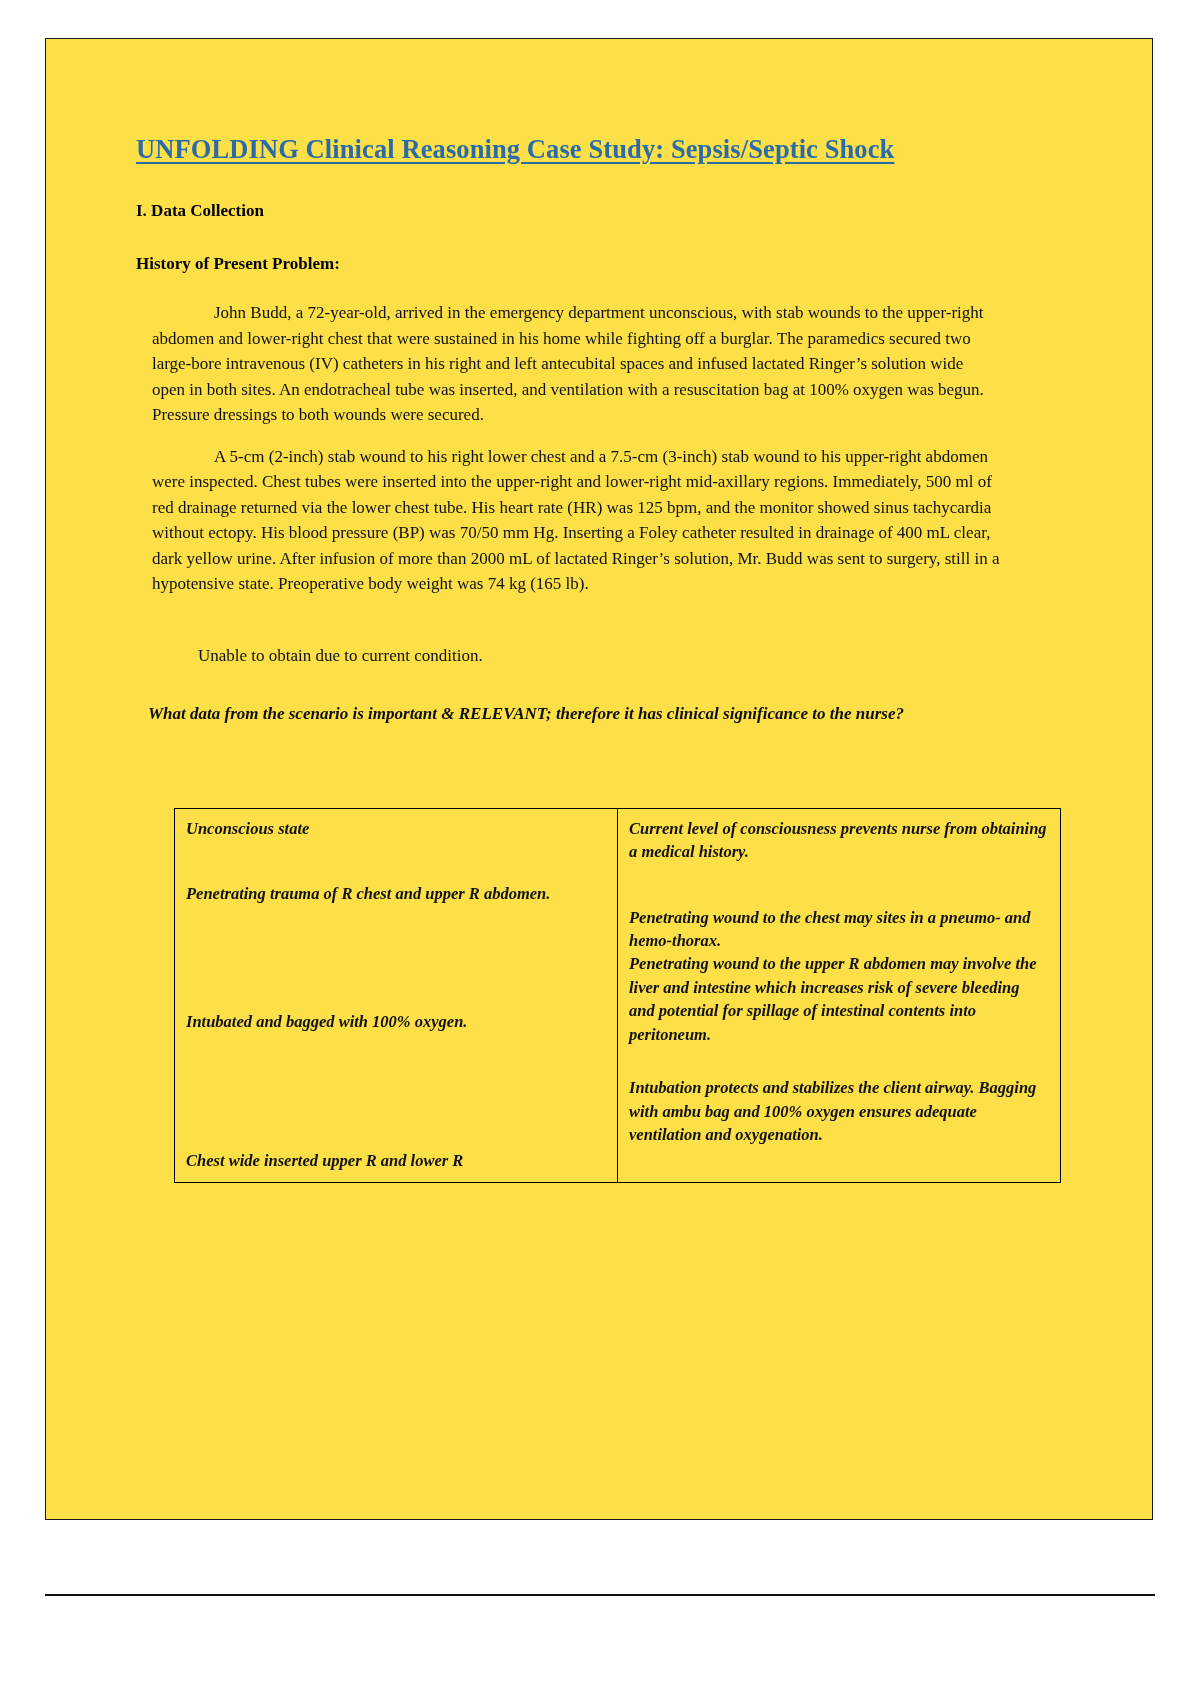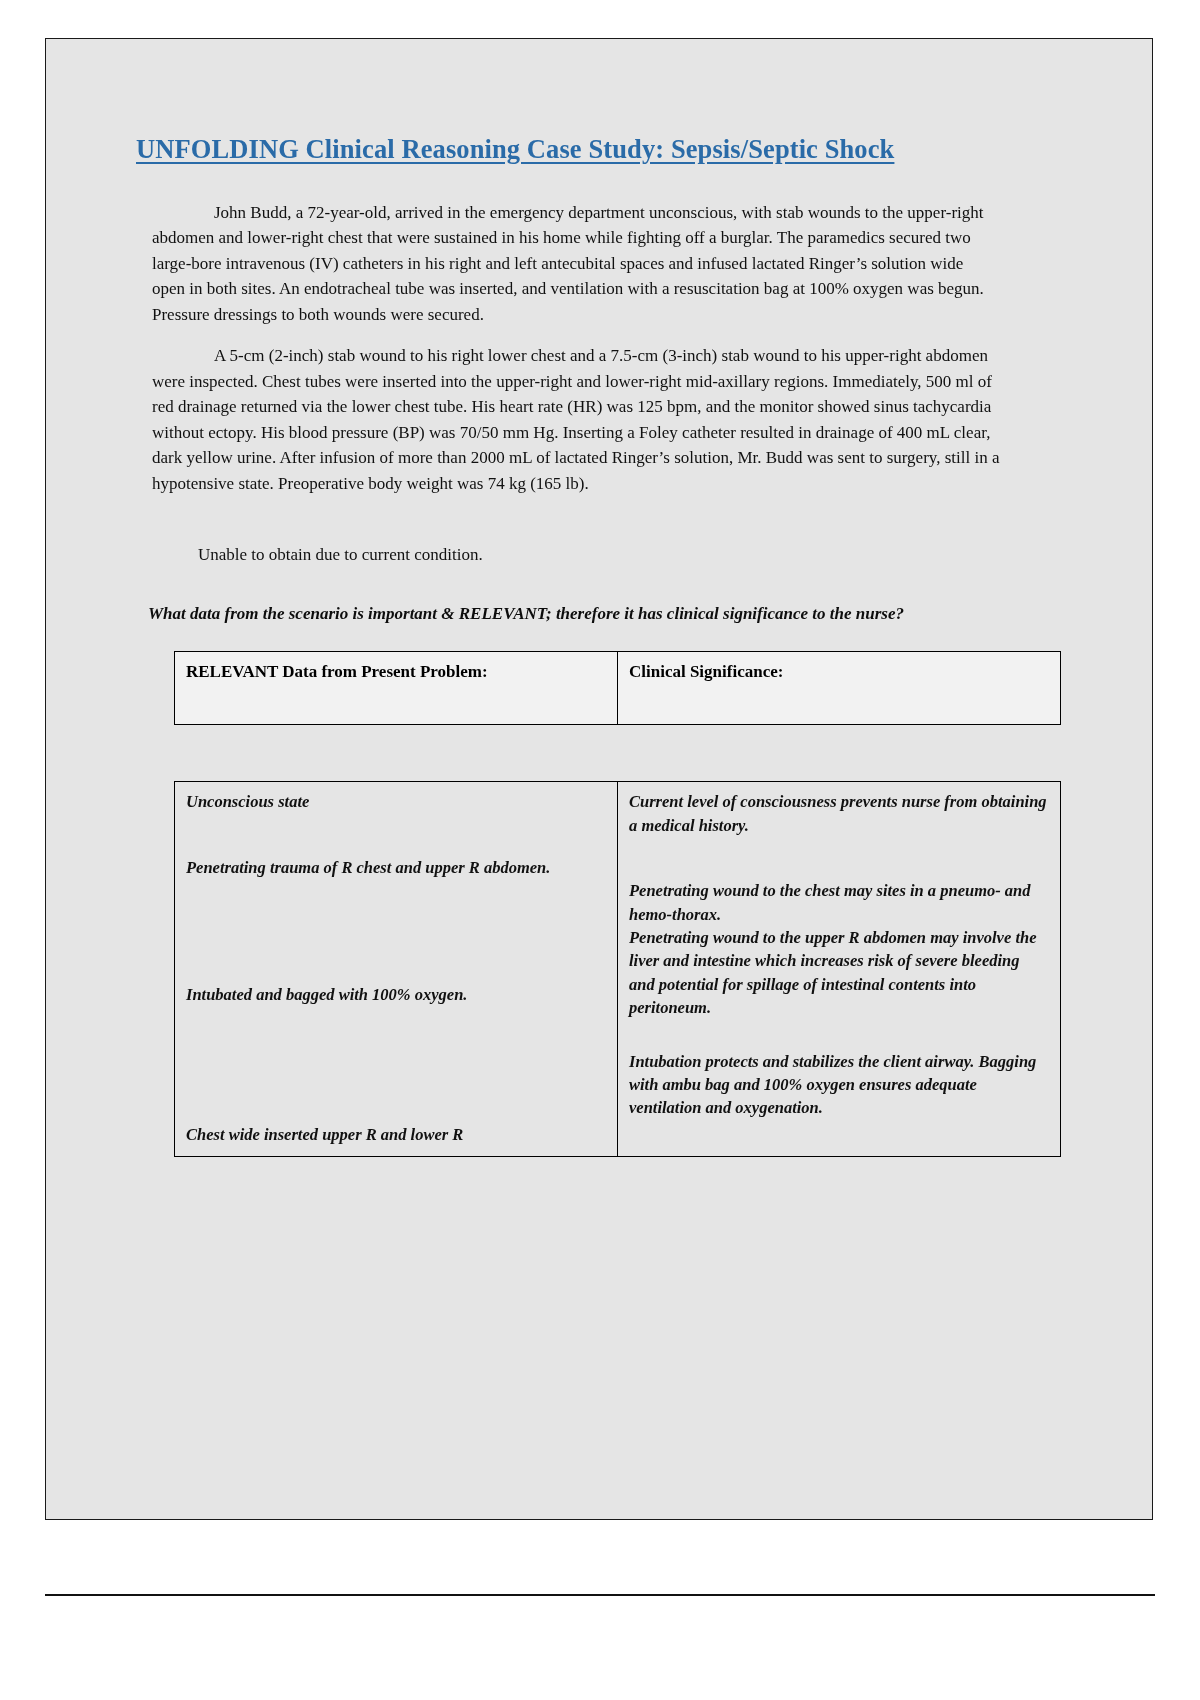--- a/index.html
+++ b/index.html
@@ -14,21 +14,21 @@
     position: relative;
     overflow: hidden;
   }
   .page-frame {
     position: absolute;
     left: 45px;
     top: 38px;
     width: 1108px;
     height: 1482px;
     border: 1.5px solid #1a1a1a;
-    background: #e5e5e5;
+    background: #fde047;
     box-sizing: border-box;
     padding-left: 10px;
   }
   .page-inner {
     position: absolute;
     left: 90px;
     top: 95px;
     width: 880px;
   }
   .doc-title {
@@ -124,41 +124,35 @@
   }
 </style>
 </head>
 <body>
 
 <div class="page-frame">
   <div class="page-inner">
 
     <h1 class="doc-title">UNFOLDING Clinical Reasoning Case Study:  Sepsis/Septic Shock</h1>
 
+    <div class="section-heading">I. Data Collection</div>
 
+    <div class="section-heading tight">History of Present Problem:</div>
 
     <p class="body-para indent">John Budd, a 72-year-old, arrived in the emergency department unconscious, with stab wounds to the upper-right abdomen and lower-right chest that were sustained in his home while fighting off a burglar. The paramedics secured two large-bore intravenous (IV) catheters in his right and left antecubital spaces and infused lactated Ringer’s solution wide open in both sites. An endotracheal tube was inserted, and ventilation with a resuscitation bag at 100% oxygen was begun. Pressure dressings to both wounds were secured.</p>
 
     <p class="body-para indent">A 5-cm (2-inch) stab wound to his right lower chest and a 7.5-cm (3-inch) stab wound to his upper-right abdomen were inspected. Chest tubes were inserted into the upper-right and lower-right mid-axillary regions. Immediately, 500 ml of red drainage returned via the lower chest tube. His heart rate (HR) was 125 bpm, and the monitor showed sinus tachycardia without ectopy. His blood pressure (BP) was 70/50 mm Hg. Inserting a Foley catheter resulted in drainage of 400 mL clear, dark yellow urine. After infusion of more than 2000 mL of lactated Ringer’s solution, Mr. Budd was sent to surgery, still in a hypotensive state. Preoperative body weight was 74 kg (165 lb).</p>
 
     <div class="spacer-30"></div>
 
 
     <div class="indent-line">Unable to obtain due to current condition.</div>
 
     <div class="question">What data from the scenario is important &amp; RELEVANT; therefore it has clinical significance to the nurse?</div>
 
-    <table class="doc-table">
-      <tbody>
-        <tr>
-          <td class="hdr-cell col-left">RELEVANT Data from Present Problem:</td>
-          <td class="hdr-cell col-right">Clinical Significance:</td>
-        </tr>
-      </tbody>
-    </table>
 
     <div class="spacer-56"></div>
 
     <table class="doc-table">
       <tbody>
         <tr>
           <td class="col-left cell-text">
             <p class="cell-block">Unconscious state</p>
             <div class="gap-md"></div>
             <p class="cell-block">Penetrating trauma of R chest and upper R abdomen.</p>

